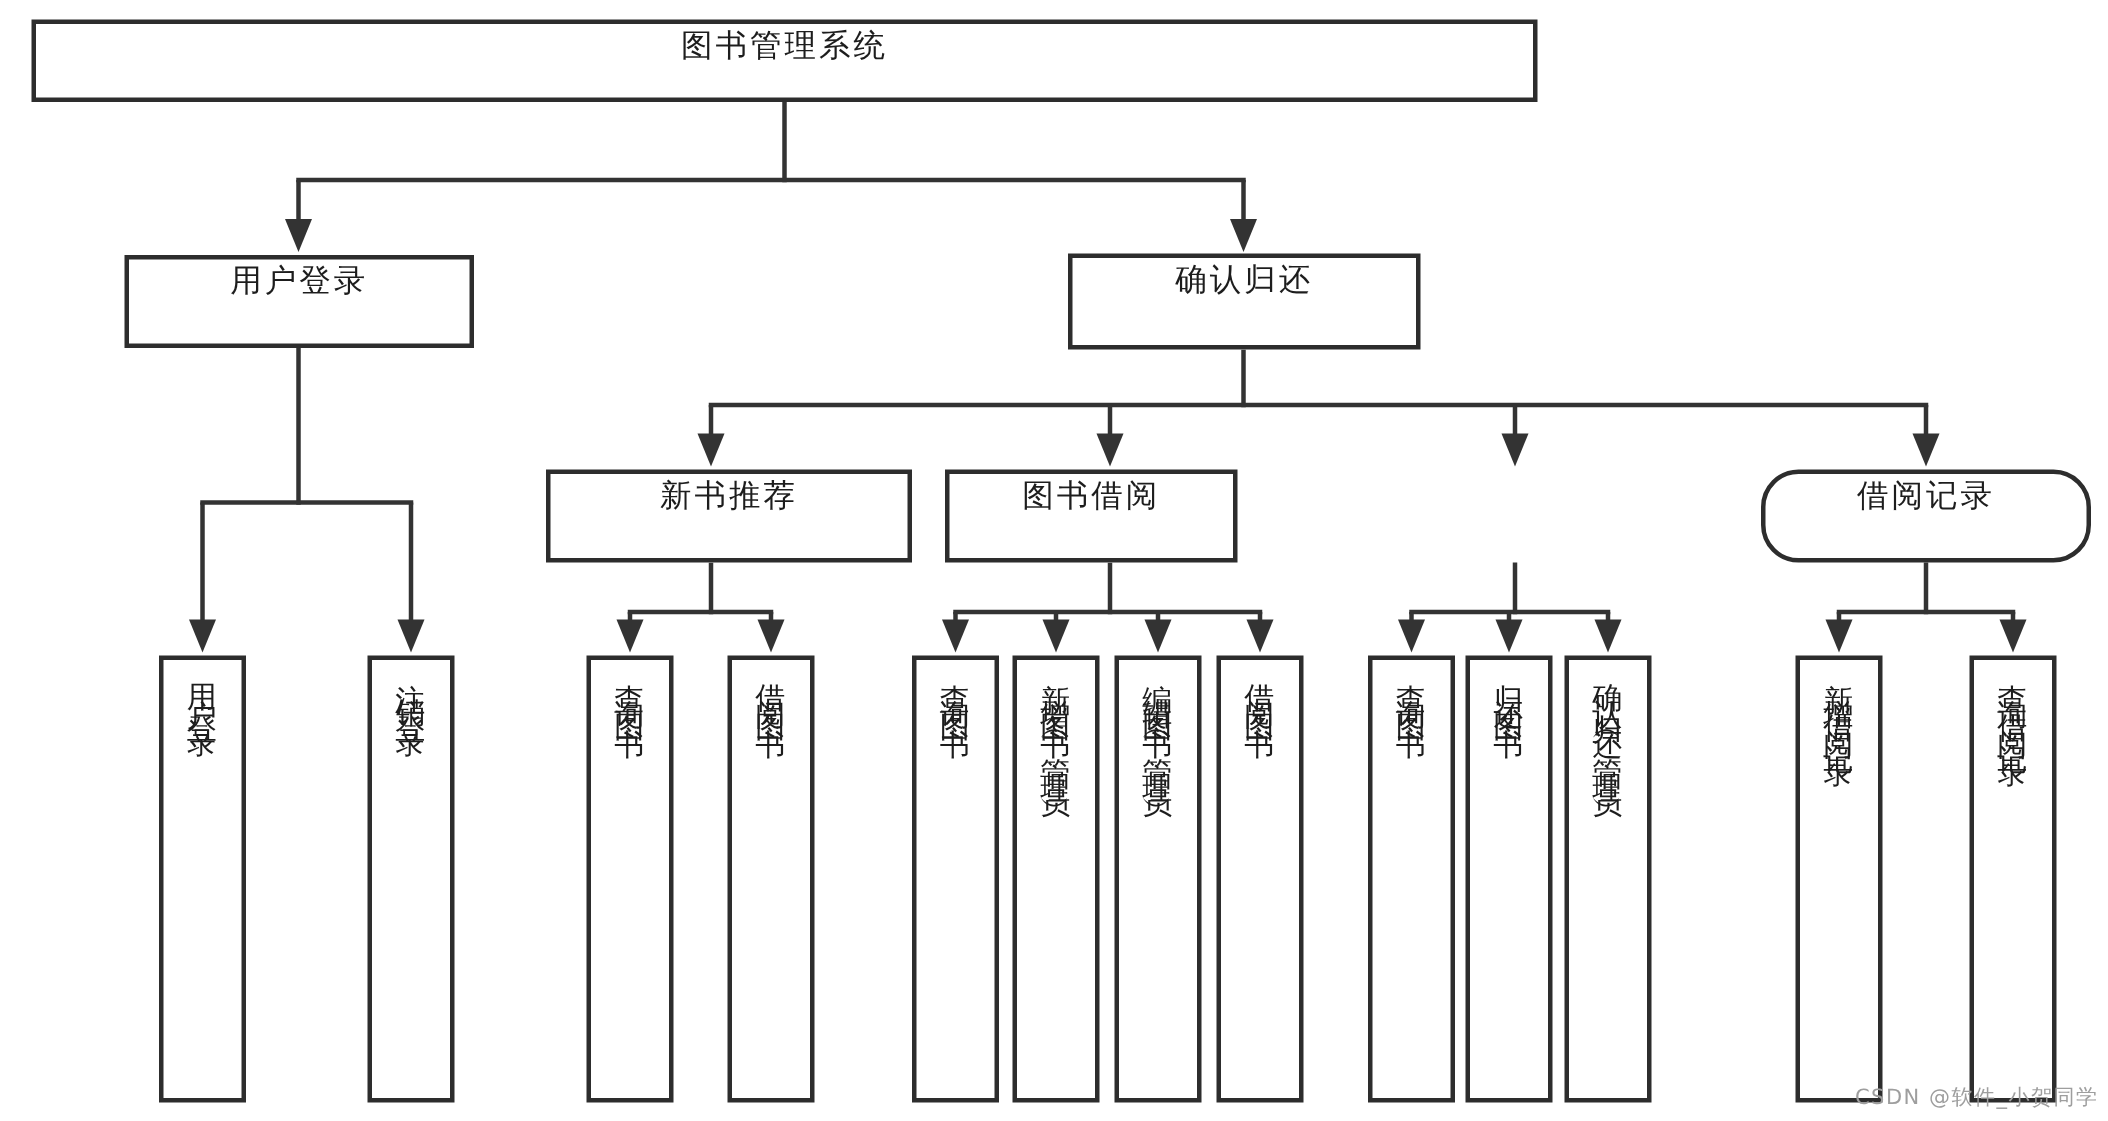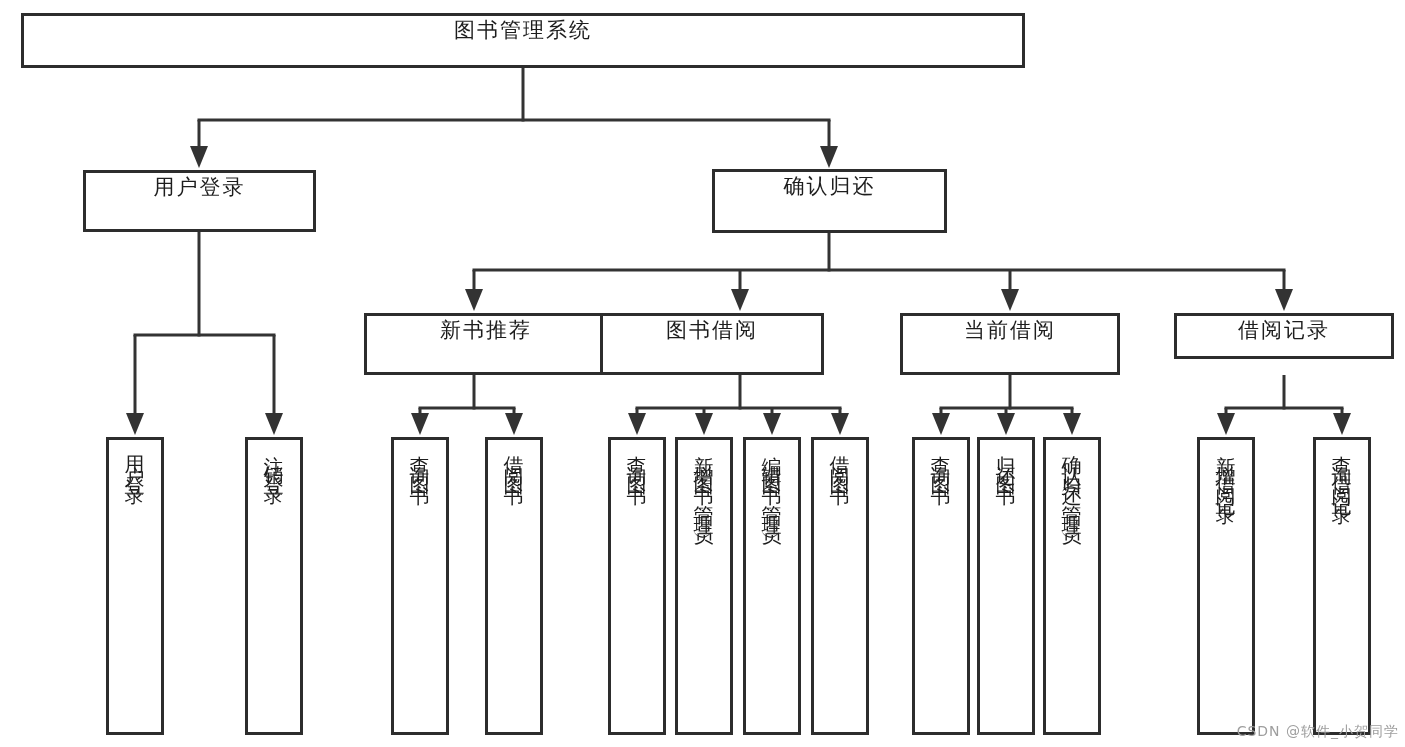--- a/index.html
+++ b/index.html
@@ -141,27 +141,24 @@
   <div class="node" style="left:83px; top:170px; width:233px; height:62px;">
     <span>用户登录</span>
   </div>
   <div class="node" style="left:712px; top:169px; width:235px; height:64px;">
     <span>确认归还</span>
   </div>
 
   <div class="node" style="left:364px; top:313px; width:244px; height:62px;">
     <span>新书推荐</span>
   </div>
-  <div class="node" style="left:600px; top:313px; width:224px; height:62px;">
+  <div class="node" style="left:630px; top:313px; width:195px; height:62px;">
     <span>图书借阅</span>
   </div>
-  <div class="node" style="left:900px; top:313px; width:220px; height:62px;">
-    <span>当前借阅</span>
-  </div>
-  <div class="node" style="left:1174px; top:313px; width:220px; height:46px;">
+  <div class="node" style="left:1174px; top:313px; width:220px; height:62px;border-radius:25px;">
     <span>借阅记录</span>
   </div>
 
   <div class="vnode" style="left:106px;">
     <span>用户登录</span>
   </div>
   <div class="vnode" style="left:245px;">
     <span>注销登录</span>
   </div>
 

